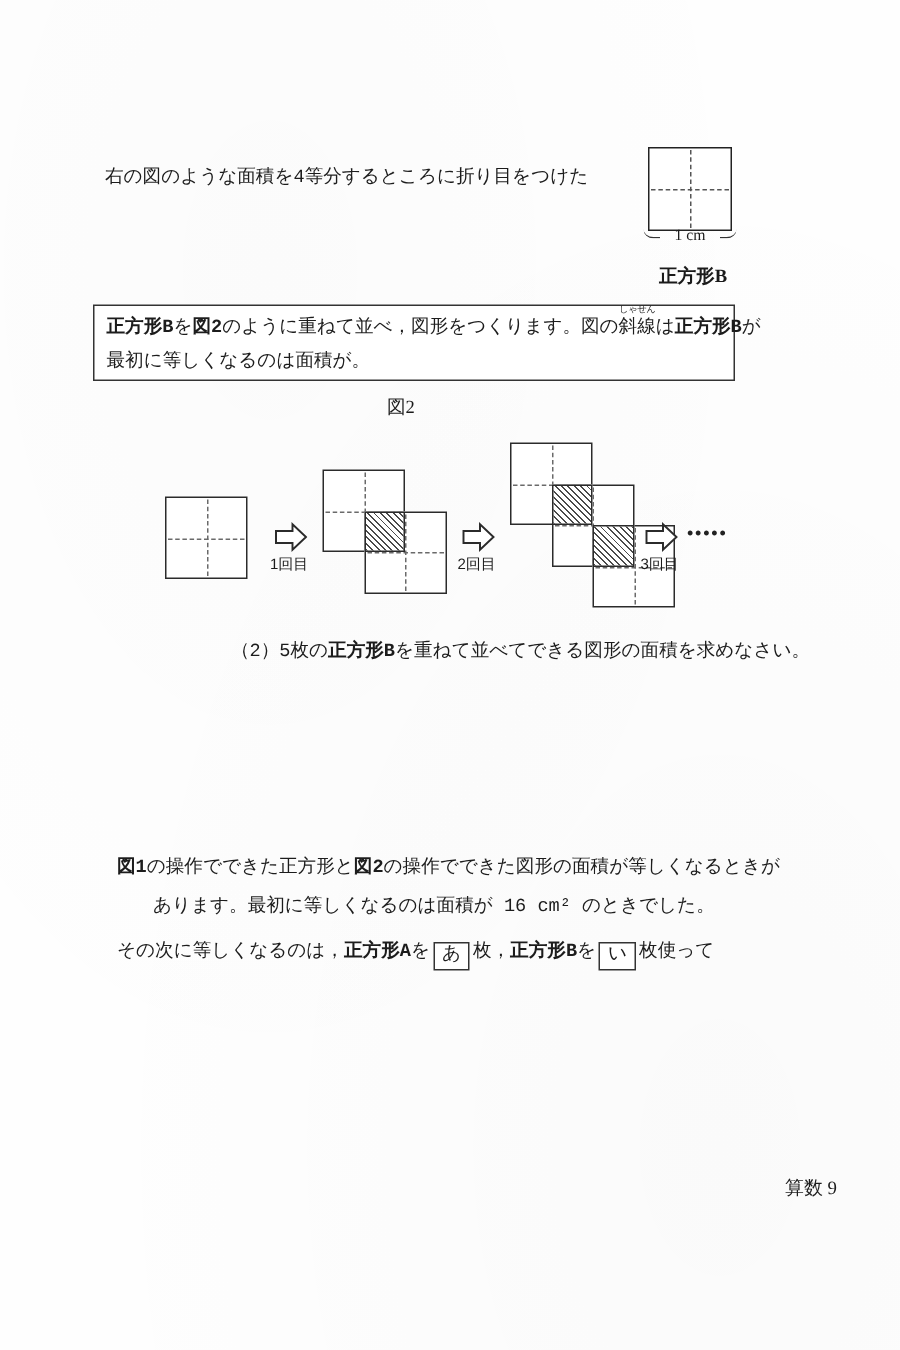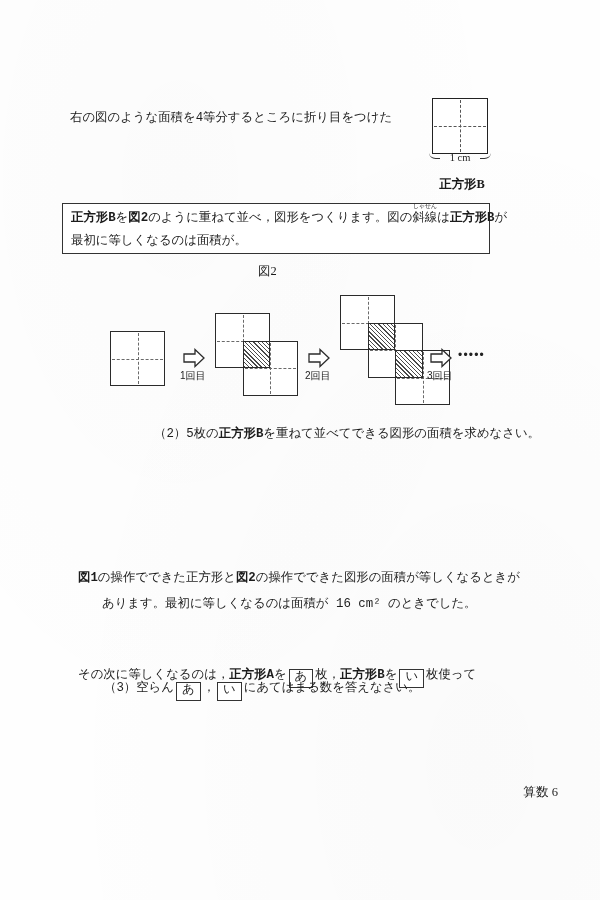--- a/index.html
+++ b/index.html
@@ -212,21 +212,21 @@
     color: #222;
     font-family: "Liberation Sans", sans-serif;
   }
 
   
   #q2 { position: absolute; left: 110px; top: 428px; margin-left: 44px; }
 
   
   #p2-l1 { position: absolute; left: 78px; top: 572px; }
   #p2-l2 { position: absolute; left: 62px; top: 598px; margin-left: 40px; }
-  #p2-l3 { position: absolute; left: 78px; top: 628px; margin-top: 41px; }
+  #p2-l3 { position: absolute; left: 78px; top: 628px; }
   #p2-l4 { position: absolute; left: 62px; top: 655px; }
   #q3 { position: absolute; left: 104px; top: 682px; }
 
   .ansbox {
     display: inline-block;
     border: 1.1px solid #333;
     padding: 0px 5px 1px 5px;
     margin: 0 2px;
     line-height: 1.25;
     background: #fff;
@@ -333,16 +333,15 @@
 
   <div class="txt" id="q2"><span>（2）</span><span>5枚の</span><span class="bold">正方形B</span><span>を重ねて並べてできる図形の面積を求めなさい。</span></div>
 
   <div class="txt" id="p2-l1"><span class="bold">図1</span><span>の操作でできた正方形と</span><span class="bold">図2</span><span>の操作でできた図形の面積が等しくなるときが</span></div>
 
   <div class="txt" id="p2-l2">あります。最初に等しくなるのは面積が 16 cm² のときでした。</div>
 
   <div class="txt" id="p2-l3"><span>その次に等しくなるのは，</span><span class="bold">正方形A</span><span>を</span><span class="ansbox">あ</span><span>枚，</span><span class="bold">正方形B</span><span>を</span><span class="ansbox">い</span><span>枚使って</span></div>
 
 
-  <div class="txt" id="q3"><span>（3）</span><span>空らん</span><span class="ansbox">あ</span><span>，</span><span class="ansbox">い</span><span>にあてはまる数を答えなさい。</span></div>
-
-  <div id="footer">算数 6</div>
+
+  <div id="footer">算数 9</div>
 </div>
 
 </body></html>

